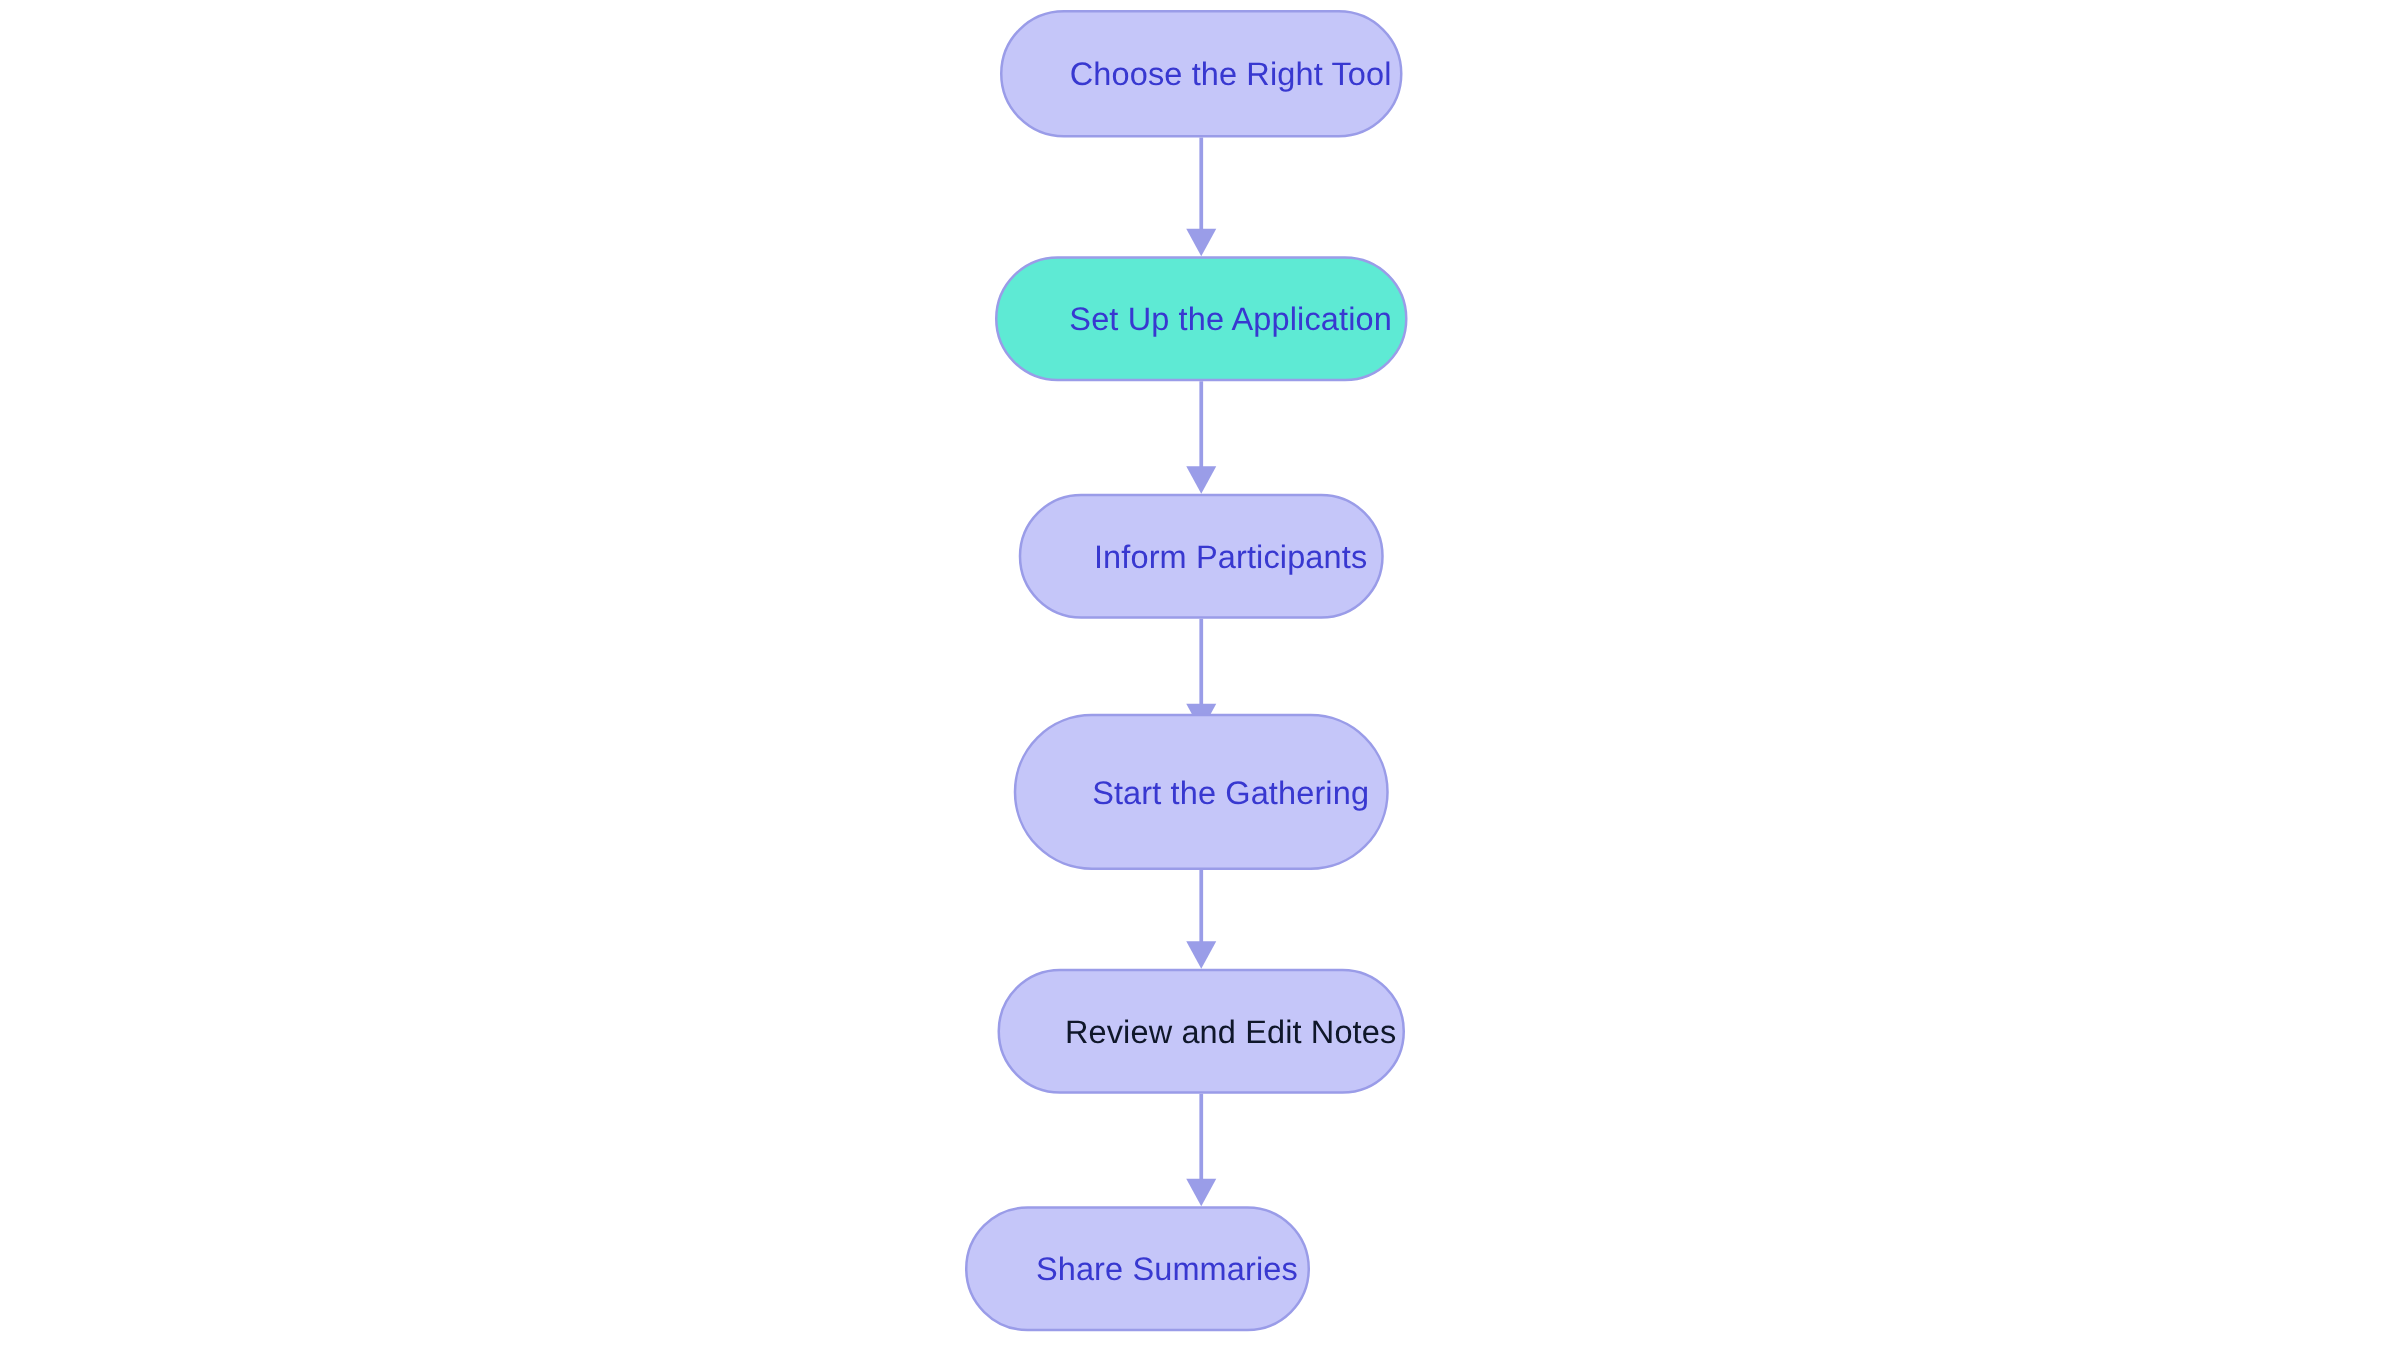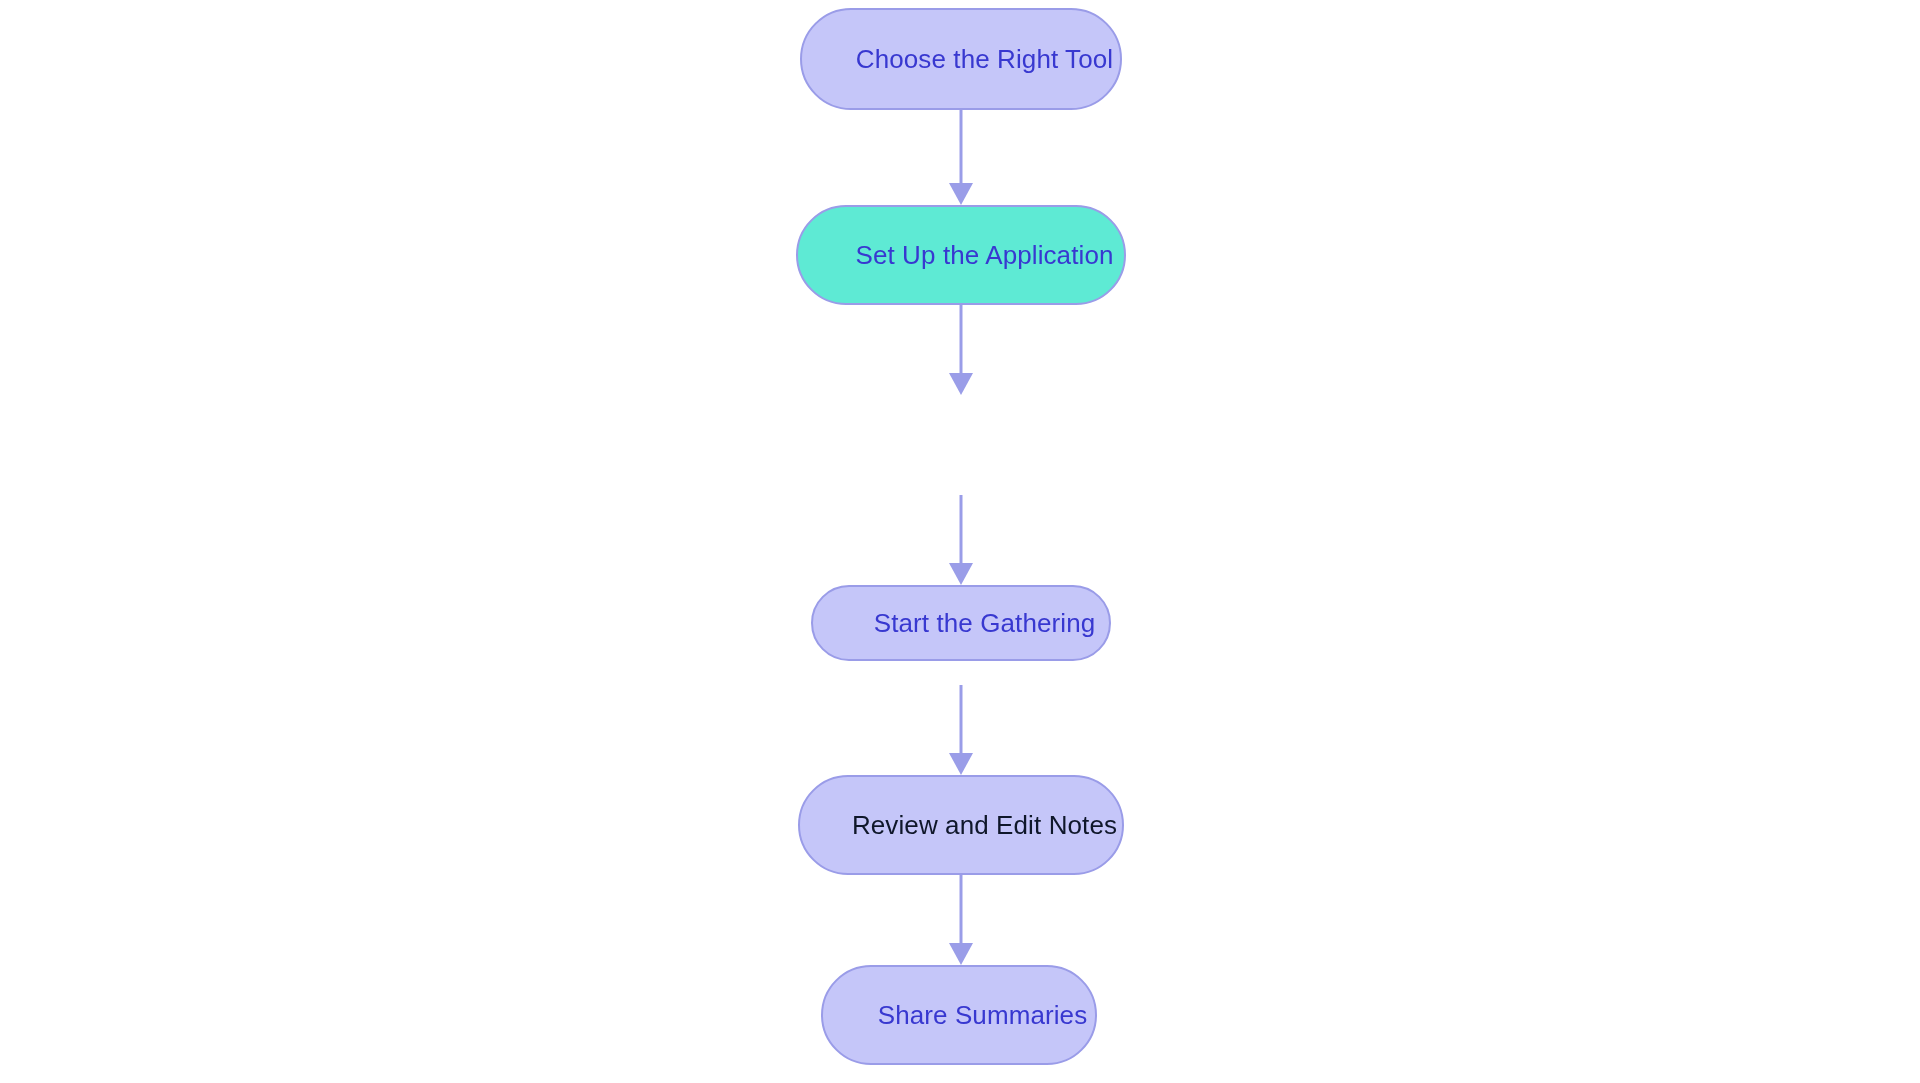--- a/index.html
+++ b/index.html
@@ -94,24 +94,27 @@
       </g>
     </svg>
 
   <div id="node-layer">
       <div class="flow-node" style="left: 961px; top: 8px; width: 322px; height: 102px; background: rgb(197, 198, 249); border-color: rgb(154, 156, 232);">
         <span class="flow-node-label" style="color: rgb(56, 56, 208);">Choose the Right Tool</span>
       </div>
       <div class="flow-node" style="left: 961px; top: 205px; width: 330px; height: 100px; background: #5eead4; border-color: rgb(154, 156, 232);">
         <span class="flow-node-label" style="color: rgb(56, 56, 208);">Set Up the Application</span>
       </div>
-      <div class="flow-node" style="left: 961px; top: 585px; width: 300px; height: 76px; background: rgb(197, 198, 249); border-color: rgb(154, 156, 232);">
+      <div class="flow-node" style="left: 961px; top: 395px; width: 292px; height: 100px; background: rgb(197, 198, 249); border-color: rgb(154, 156, 232);">
+        <span class="flow-node-label" style="color: rgb(56, 56, 208);">Inform Participants</span>
+      </div>
+      <div class="flow-node" style="left: 961px; top: 571px; width: 300px; height: 125px; background: rgb(197, 198, 249); border-color: rgb(154, 156, 232);">
         <span class="flow-node-label" style="color: rgb(56, 56, 208);">Start the Gathering</span>
       </div>
       <div class="flow-node" style="left: 961px; top: 775px; width: 326px; height: 100px; background: rgb(197, 198, 249); border-color: rgb(154, 156, 232);">
         <span class="flow-node-label" style="color: #0f172a;">Review and Edit Notes</span>
       </div>
-      <div class="flow-node" style="left: 959px; top: 965px; width: 276px; height: 100px; background: rgb(197, 198, 249); border-color: rgb(154, 156, 232);">
+      <div class="flow-node" style="left: 910px; top: 965px; width: 276px; height: 100px; background: rgb(197, 198, 249); border-color: rgb(154, 156, 232);">
         <span class="flow-node-label" style="color: rgb(56, 56, 208);">Share Summaries</span>
       </div>
     </div>
 
 </div>
 
 </body></html>

